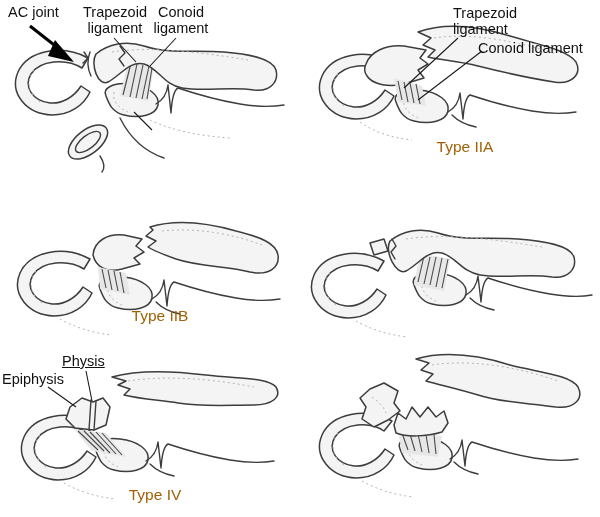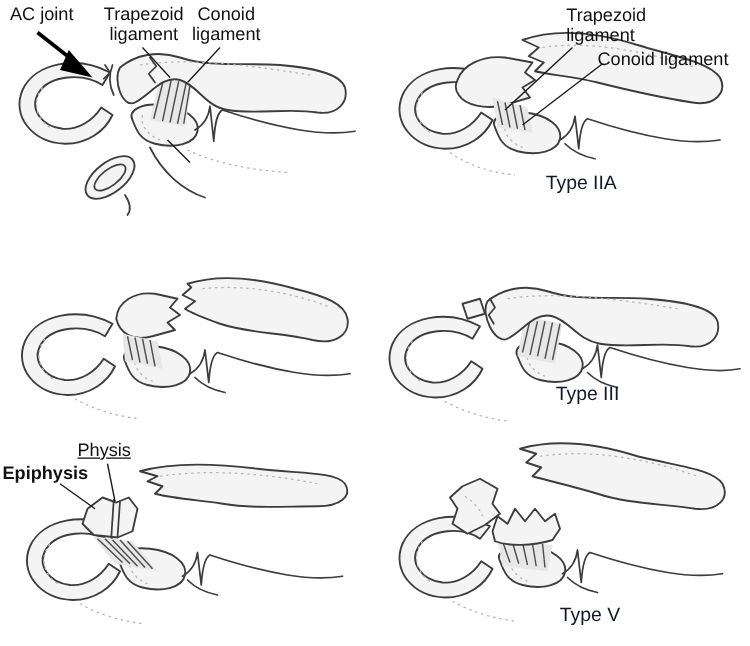--- a/index.html
+++ b/index.html
@@ -1,21 +1,21 @@
 <!DOCTYPE html>
 <html><head>
 <meta charset="utf-8">
 <style>
   html,body{margin:0;padding:0;background:#ffffff;}
   body{width:600px;height:517px;position:relative;overflow:hidden;
        font-family:"Liberation Sans",sans-serif;color:#111;}
   .panel{position:absolute;}
   .panel svg{position:absolute;left:0;top:0;}
   .lbl{position:absolute;font-size:14.5px;line-height:1.12;color:#111;}
-  .cap{position:absolute;font-size:15.5px;color:#0f172a;width:200px;text-align:center;}
+  .cap{position:absolute;font-size:15.5px;color:#a16207;width:200px;text-align:center;}
   .bone{fill:#f4f4f4;stroke:#3d3d3d;stroke-width:1.5;stroke-linejoin:round;}
   .ln{fill:none;stroke:#3d3d3d;stroke-width:1.4;stroke-linecap:round;stroke-linejoin:round;}
   .lig{fill:none;stroke:#4a4a4a;stroke-width:1.1;}
   .ligbase{fill:#e7e7e7;stroke:none;}
   .shade{fill:none;stroke:#b5b5b5;stroke-width:1;stroke-dasharray:2 3;}
   .ptr{stroke:#1a1a1a;stroke-width:1.1;fill:none;}
   .arrow{stroke:#000;stroke-width:3;fill:none;}
   .arrowhead{fill:#000;stroke:none;}
 </style>
 </head>
@@ -135,20 +135,21 @@
     <g>
       <path class="bone" d="M 150,32 C 176,24 208,28 236,36 C 260,42 276,48 278,60 C 280,73 268,81 250,77 C 226,71 200,72 176,64 C 162,59 154,56 148,52 L 156,46 L 146,41 L 153,35 Z"></path>
       <path class="shade" d="M 162,36 C 198,32 236,40 262,50"></path>
     </g>
     <g>
       <path class="ln" d="M 152,104 C 159,100 163,93 164,85 L 167,111 C 168,96 170,89 174,87 C 192,93 212,99 236,103 C 254,106 268,106 280,104"></path>
       <path class="ln" d="M 156,107 C 162,113 170,117 180,119"></path>
       <path class="shade" d="M 60,124 C 74,132 92,138 112,140"></path>
     </g>
   </svg>
+  <div class="cap" style="left:60px;top:112px;">Type IIB</div>
 </div>
 
 <div class="panel" style="left:300px;top:195px;width:300px;height:150px;">
   <svg width="300" height="150" viewBox="0 0 300 150">
     <g>
       <path class="bone" d="M 84,66 C 58,52 24,58 14,80 C 5,101 22,122 48,123 C 66,123 80,113 86,100 L 77,94 C 70,105 58,112 46,111 C 29,109 19,95 27,82 C 36,68 62,66 78,76 Z"></path>
       <path class="shade" d="M 30,78 C 22,88 24,102 36,110"></path>
     </g>
     <g>
       <path class="bone" d="M 114,90 C 110,82 122,76 138,78 C 156,80 168,89 166,99 C 164,109 148,113 132,109 C 120,106 117,98 114,90 Z"></path>
@@ -169,21 +170,20 @@
     <g>
       <path class="bone" d="M 70,48 L 84,44 L 88,56 L 74,60 Z"></path>
       <path class="ln" d="M 92,44 L 96,51 L 91,57 L 95,64"></path>
     </g>
     <g>
       <path class="ln" d="M 166,100 C 173,96 177,89 178,81 L 181,107 C 182,92 184,85 188,83 C 206,89 226,95 250,99 C 268,102 282,102 292,100"></path>
       <path class="ln" d="M 170,103 C 176,109 184,113 194,115"></path>
       <path class="shade" d="M 56,126 C 70,134 88,140 108,142"></path>
     </g>
   </svg>
-  <div class="cap" style="left:70px;top:112px;">Type III</div>
 </div>
 
 <div class="panel" style="left:0;top:345px;width:300px;height:172px;">
   <svg width="300" height="172" viewBox="0 0 300 172">
     <g>
       <path class="bone" d="M 94,78 C 68,64 34,70 24,92 C 15,113 32,134 58,135 C 76,135 90,125 96,112 L 87,106 C 80,117 68,124 56,123 C 39,121 29,107 37,94 C 46,80 72,78 88,88 Z"></path>
       <path class="shade" d="M 40,90 C 32,100 34,114 46,122"></path>
     </g>
     <g>
       <path class="bone" d="M 96,106 C 92,98 104,92 120,94 C 138,96 150,105 148,115 C 146,125 130,129 114,125 C 102,122 99,114 96,106 Z"></path>
@@ -210,21 +210,22 @@
       <path class="ln" d="M 146,116 C 153,112 157,105 158,97 L 161,123 C 162,108 164,101 168,99 C 186,105 206,111 230,115 C 248,118 262,118 274,116"></path>
       <path class="ln" d="M 150,119 C 156,125 164,129 174,131"></path>
       <path class="shade" d="M 64,138 C 78,146 96,152 116,154"></path>
     </g>
     <g>
       <path class="ptr" d="M 86,26 L 92,56"></path>
       <path class="ptr" d="M 48,42 L 76,62"></path>
     </g>
   </svg>
   <div class="lbl" style="left:62px;top:8px;white-space:nowrap;text-decoration:underline;">Physis</div>
-  <div class="lbl" style="left:2px;top:26px;white-space:nowrap;font-weight:bold;">Epiphysis</div>
+  <div class="lbl" style="left:2px;top:26px;white-space:nowrap;">Epiphysis</div>
+  <div class="cap" style="left:55px;top:141px;">Type IV</div>
 </div>
 
 <div class="panel" style="left:300px;top:345px;width:300px;height:172px;">
   <svg width="300" height="172" viewBox="0 0 300 172">
     <g>
       <path class="bone" d="M 92,76 C 66,62 32,68 22,90 C 13,111 30,132 56,133 C 74,133 88,123 94,110 L 85,104 C 78,115 66,122 54,121 C 37,119 27,105 35,92 C 44,78 70,76 84,86 Z"></path>
       <path class="shade" d="M 38,88 C 30,98 32,112 44,120"></path>
     </g>
     <g>
       <path class="bone" d="M 84,38 L 98,46 L 94,58 L 100,66 L 88,75 L 74,82 L 62,74 L 66,62 L 60,53 L 70,44 Z"></path>
@@ -248,14 +249,13 @@
     <g>
       <path class="bone" d="M 116,14 C 144,6 178,10 210,20 C 242,28 270,30 278,42 C 284,54 274,64 256,62 C 230,58 202,58 178,50 C 158,44 140,40 126,36 L 133,29 L 121,25 L 129,18 Z"></path>
       <path class="shade" d="M 132,20 C 172,14 218,22 258,36"></path>
     </g>
     <g>
       <path class="ln" d="M 150,114 C 157,110 161,103 162,95 L 165,121 C 166,106 168,99 172,97 C 190,103 210,109 234,113 C 252,116 266,116 278,114"></path>
       <path class="ln" d="M 154,117 C 160,123 168,127 178,129"></path>
       <path class="shade" d="M 62,136 C 76,144 94,150 114,152"></path>
     </g>
   </svg>
-  <div class="cap" style="left:72px;top:139px;">Type V</div>
 </div>
 
 </body></html>

